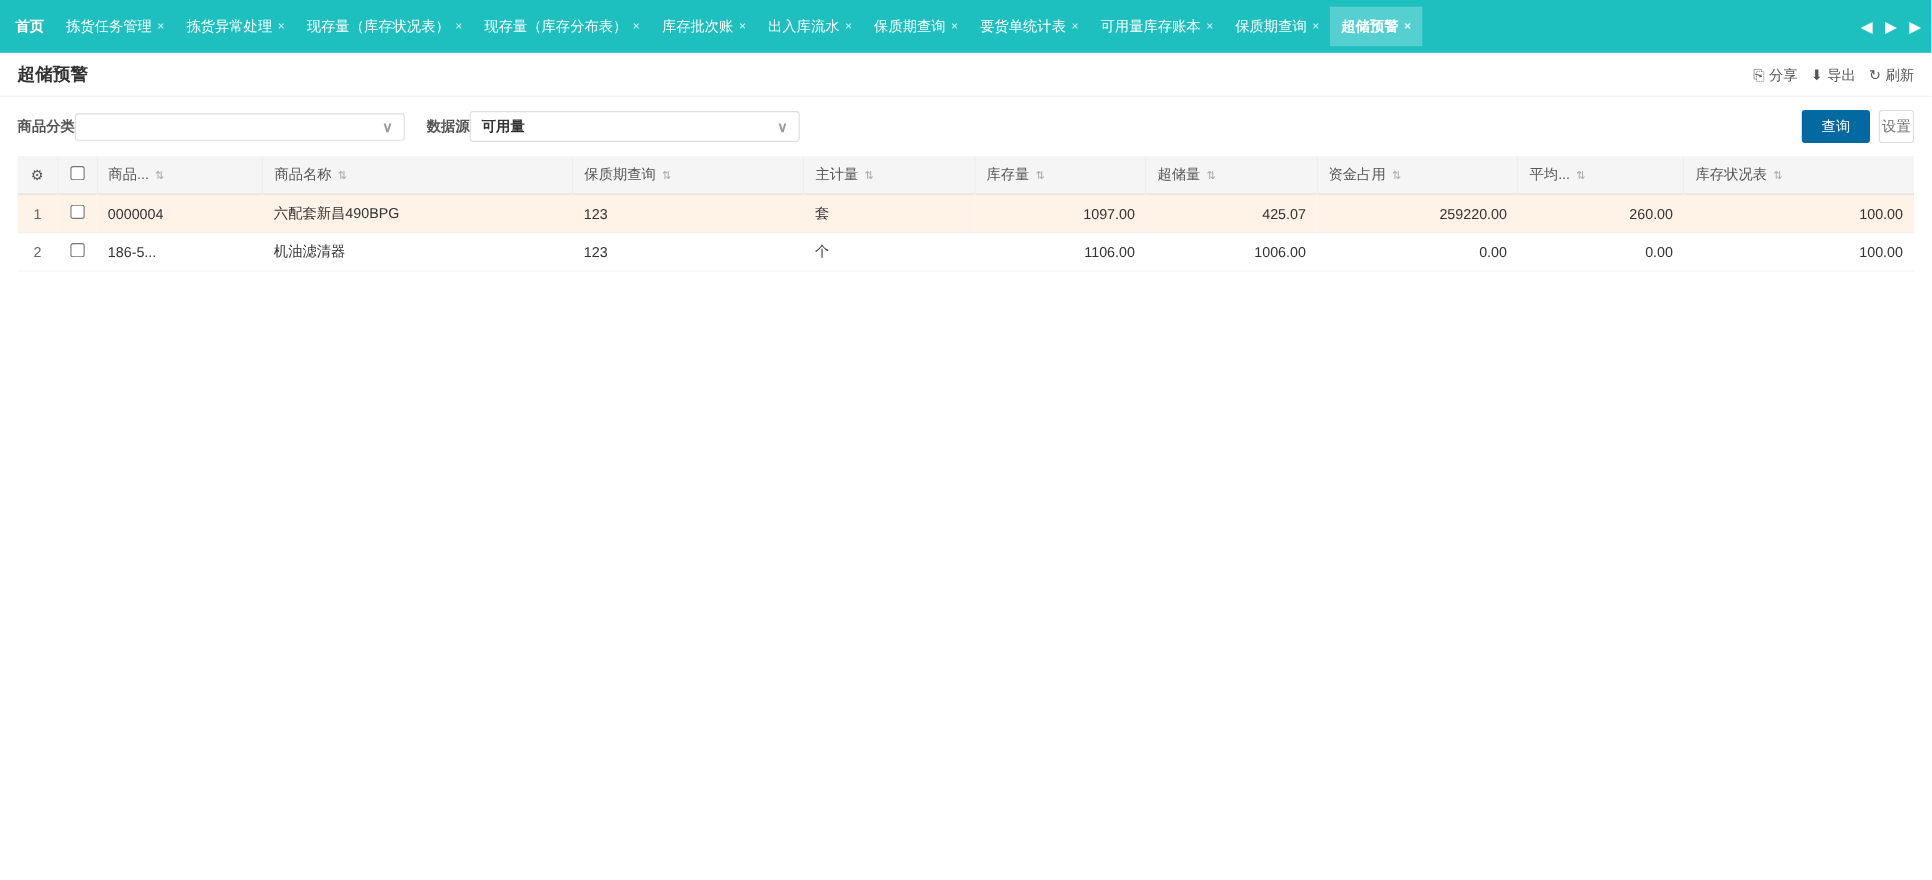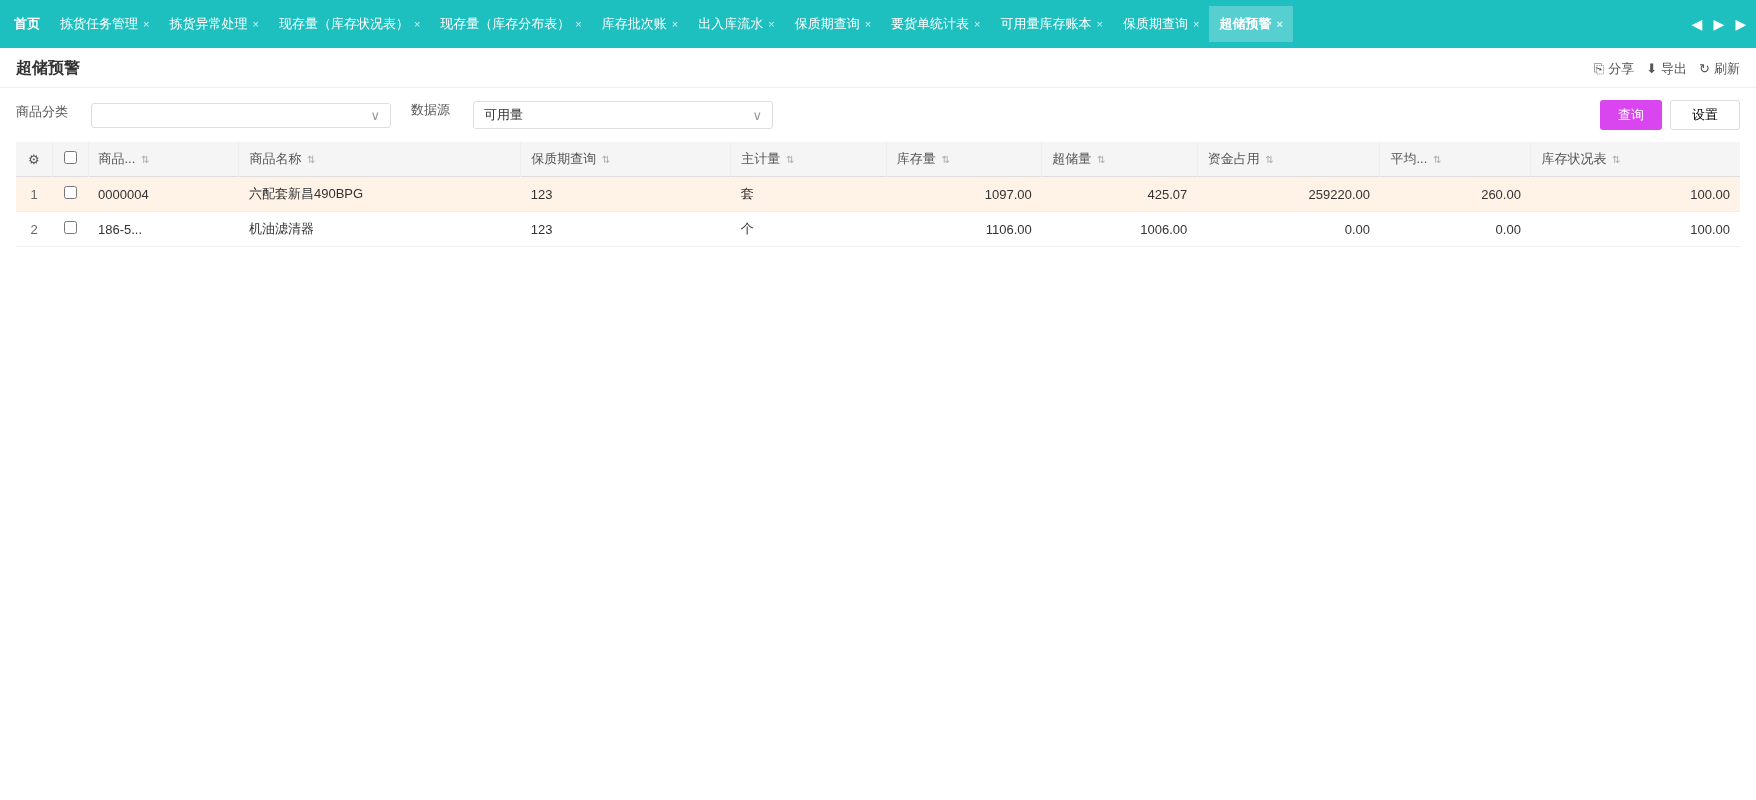--- a/index.html
+++ b/index.html
@@ -74,22 +74,23 @@
 
     
     .filter-area {
       display: flex;
       align-items: center;
       padding: 12px 16px;
       gap: 20px;
     }
     .filter-group {
       display: flex;
-      align-items: flex-start;
-      gap: 23px;
+      align-items: center;
+      gap: 0;
+      font-weight: bold;
     }
     .filter-label {
       color: #555;
       font-size: 13px;
       white-space: nowrap;
     }
     .filter-select {
       display: flex;
       align-items: center;
       border: 1px solid #ddd;
@@ -103,34 +104,34 @@
       color: #333;
     }
     .filter-select .chevron { color: #999; margin-left: 8px; }
 
     .filter-actions {
       margin-left: auto;
       display: flex;
       gap: 8px;
     }
     .btn-query {
-      background: #d946ef;
+      background: #0369a1;
       color: #fff;
       border: none;
       border-radius: 3px;
       padding: 5px 18px;
       cursor: pointer;
       font-size: 13px;
     }
     .btn-setting {
       background: #fff;
-      color: #000000;
+      color: #737373;
       border: 1px solid #ddd;
       border-radius: 3px;
-      padding: 5px 21px;
+      padding: 5px 2px;
       cursor: pointer;
       font-size: 13px;
     }
 
     
     .table-container {
       padding: 0 16px;
     }
     table {
       width: 100%;

